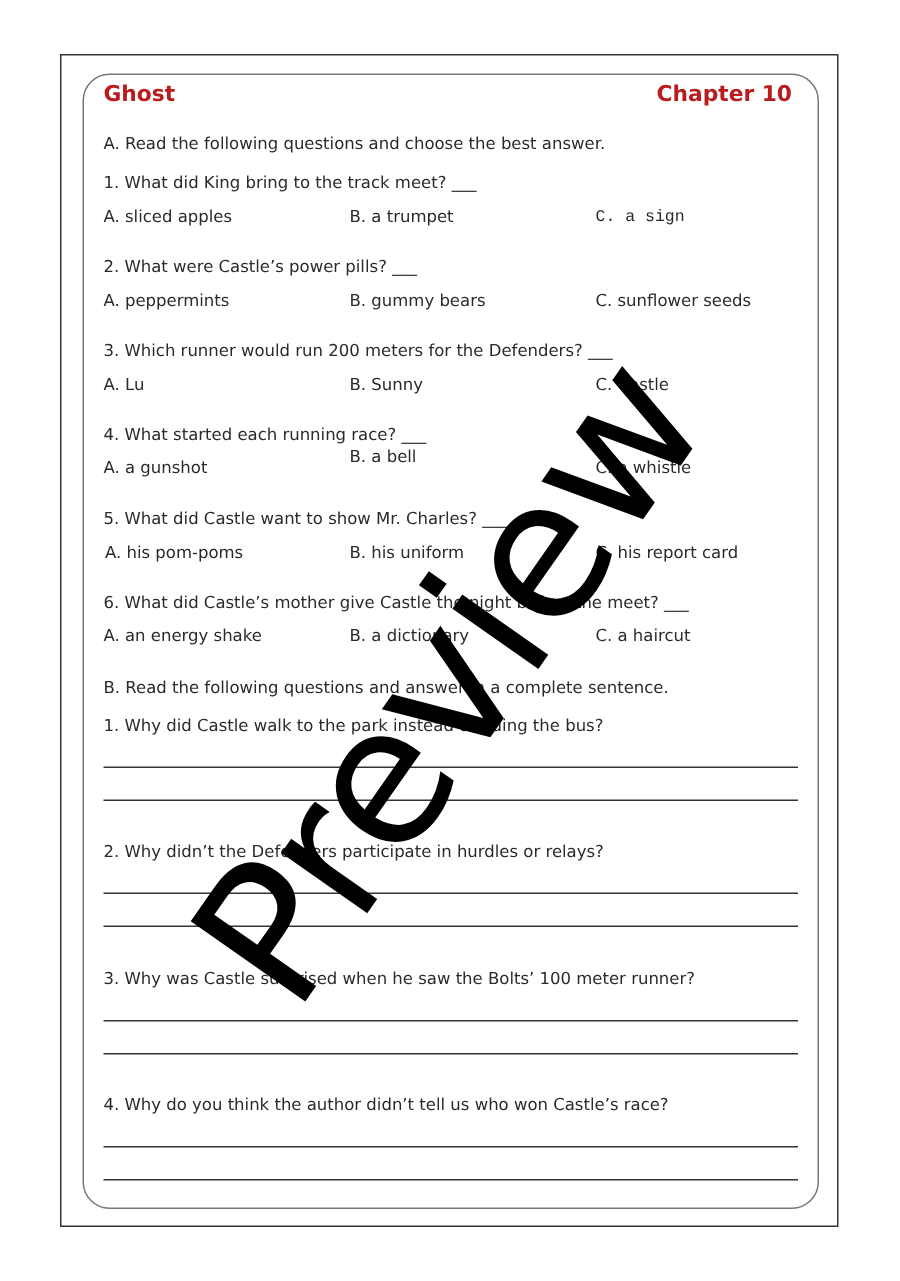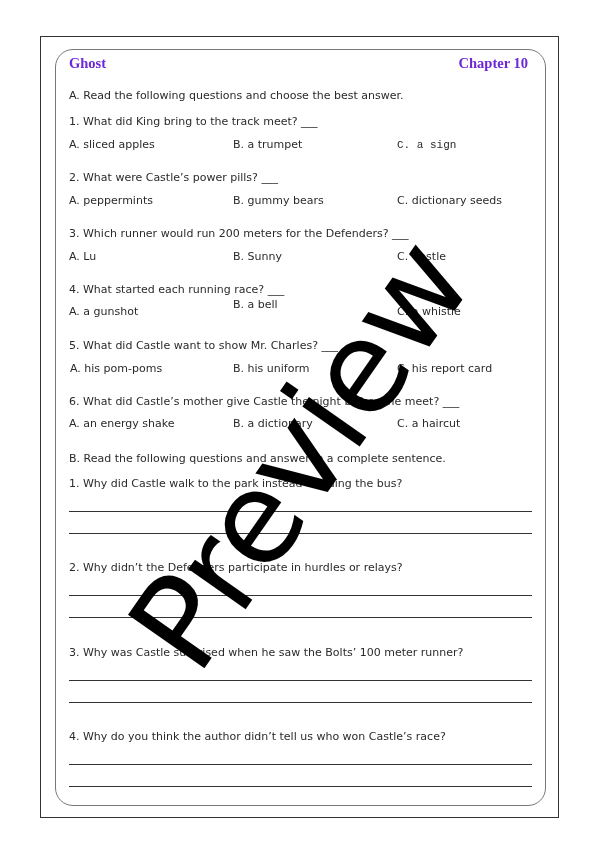--- a/index.html
+++ b/index.html
@@ -3,21 +3,21 @@
 <meta charset="utf-8">
 <style>
   html, body { margin:0; padding:0; background:#ffffff; }
   body { width:600px; height:854px; position:relative; overflow:hidden;
          font-family: "DejaVu Sans", "Liberation Sans", sans-serif; color:#2a2a2a; }
   .outer { position:absolute; left:40px; top:36px; width:519px; height:782px;
            border:1px solid #333; box-sizing:border-box; background:#fff; }
   .inner { position:absolute; left:55px; top:49px; width:491px; height:757px;
            border:1.5px solid #777; border-radius:18px; box-sizing:border-box; }
   .abs { position:absolute; white-space:nowrap; }
-  .hdr { font-weight:bold; font-size:14.5px; color:#6d28d9;font-family:Liberation Serif, serif; }
+  .hdr { font-weight:bold; font-size:14.5px; color:#b91c1c; }
   .txt { font-size:11px; line-height:14px; }
   .line { position:absolute; left:69px; width:463px; height:0; border-top:1px solid #333; }
   .wm { position:absolute; left:300px; top:455px; font-family:"DejaVu Sans", sans-serif;
         font-size:128px; font-weight:normal; color:#000; white-space:nowrap;
         transform: translate(-50%, -50%) rotate(-55deg); transform-origin:center center;
         letter-spacing:-2px; line-height:1; }
 </style>
 </head>
 <body>
 
@@ -33,21 +33,21 @@
   <div class="abs txt" style="left:69px; top:115px;">1. What did King bring to the track meet? ___</div>
   <div class="abs txt" style="left:69px; top:138px;">A. sliced apples</div>
   <div class="abs txt" style="left:233px; top:138px;">B. a trumpet</div>
   <div class="abs txt" style="left:397px; top:138px;font-family:Liberation Mono, monospace;">C. a sign</div>
 </div>
 
 <div>
   <div class="abs txt" style="left:69px; top:171px;">2. What were Castle’s power pills? ___</div>
   <div class="abs txt" style="left:69px; top:194px;">A. peppermints</div>
   <div class="abs txt" style="left:233px; top:194px;">B. gummy bears</div>
-  <div class="abs txt" style="left:397px; top:194px;">C. dictionary seeds</div>
+  <div class="abs txt" style="left:397px; top:194px;">C. sunflower seeds</div>
 </div>
 
 <div>
   <div class="abs txt" style="left:69px; top:227px;">3. Which runner would run 200 meters for the Defenders? ___</div>
   <div class="abs txt" style="left:69px; top:250px;">A. Lu</div>
   <div class="abs txt" style="left:233px; top:250px;">B. Sunny</div>
   <div class="abs txt" style="left:397px; top:250px;">C. Castle</div>
 </div>
 
 <div>

